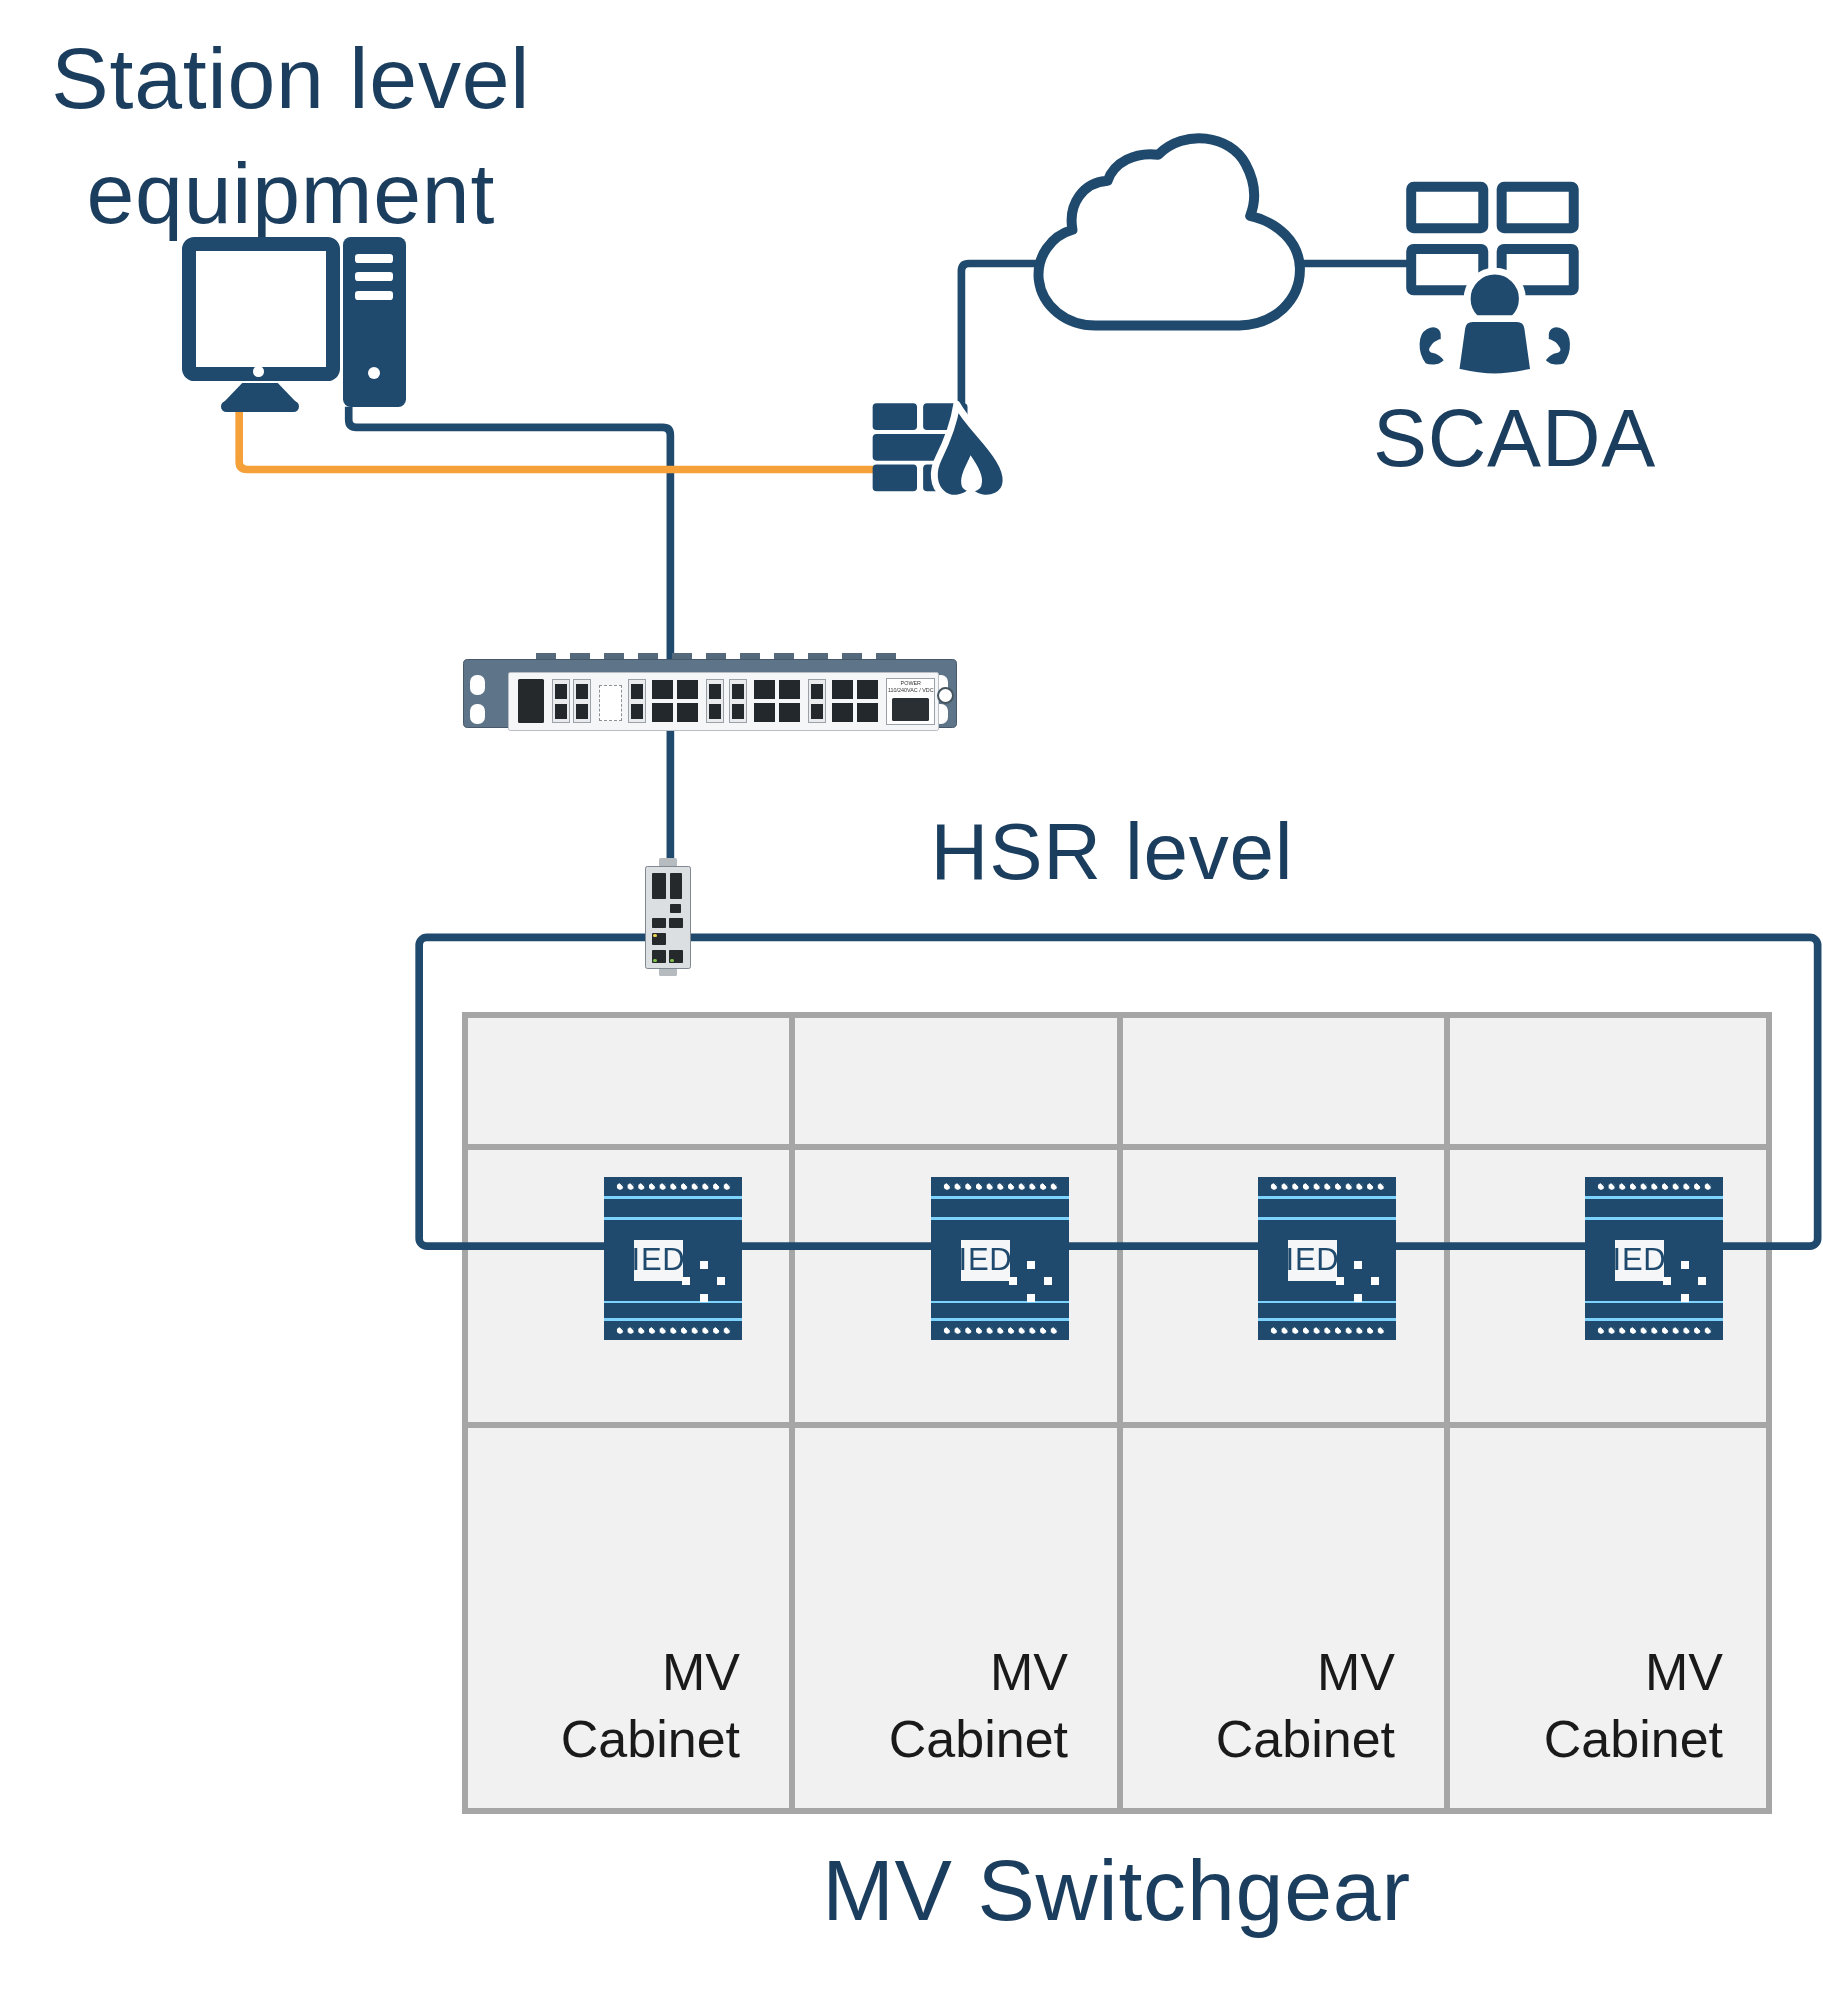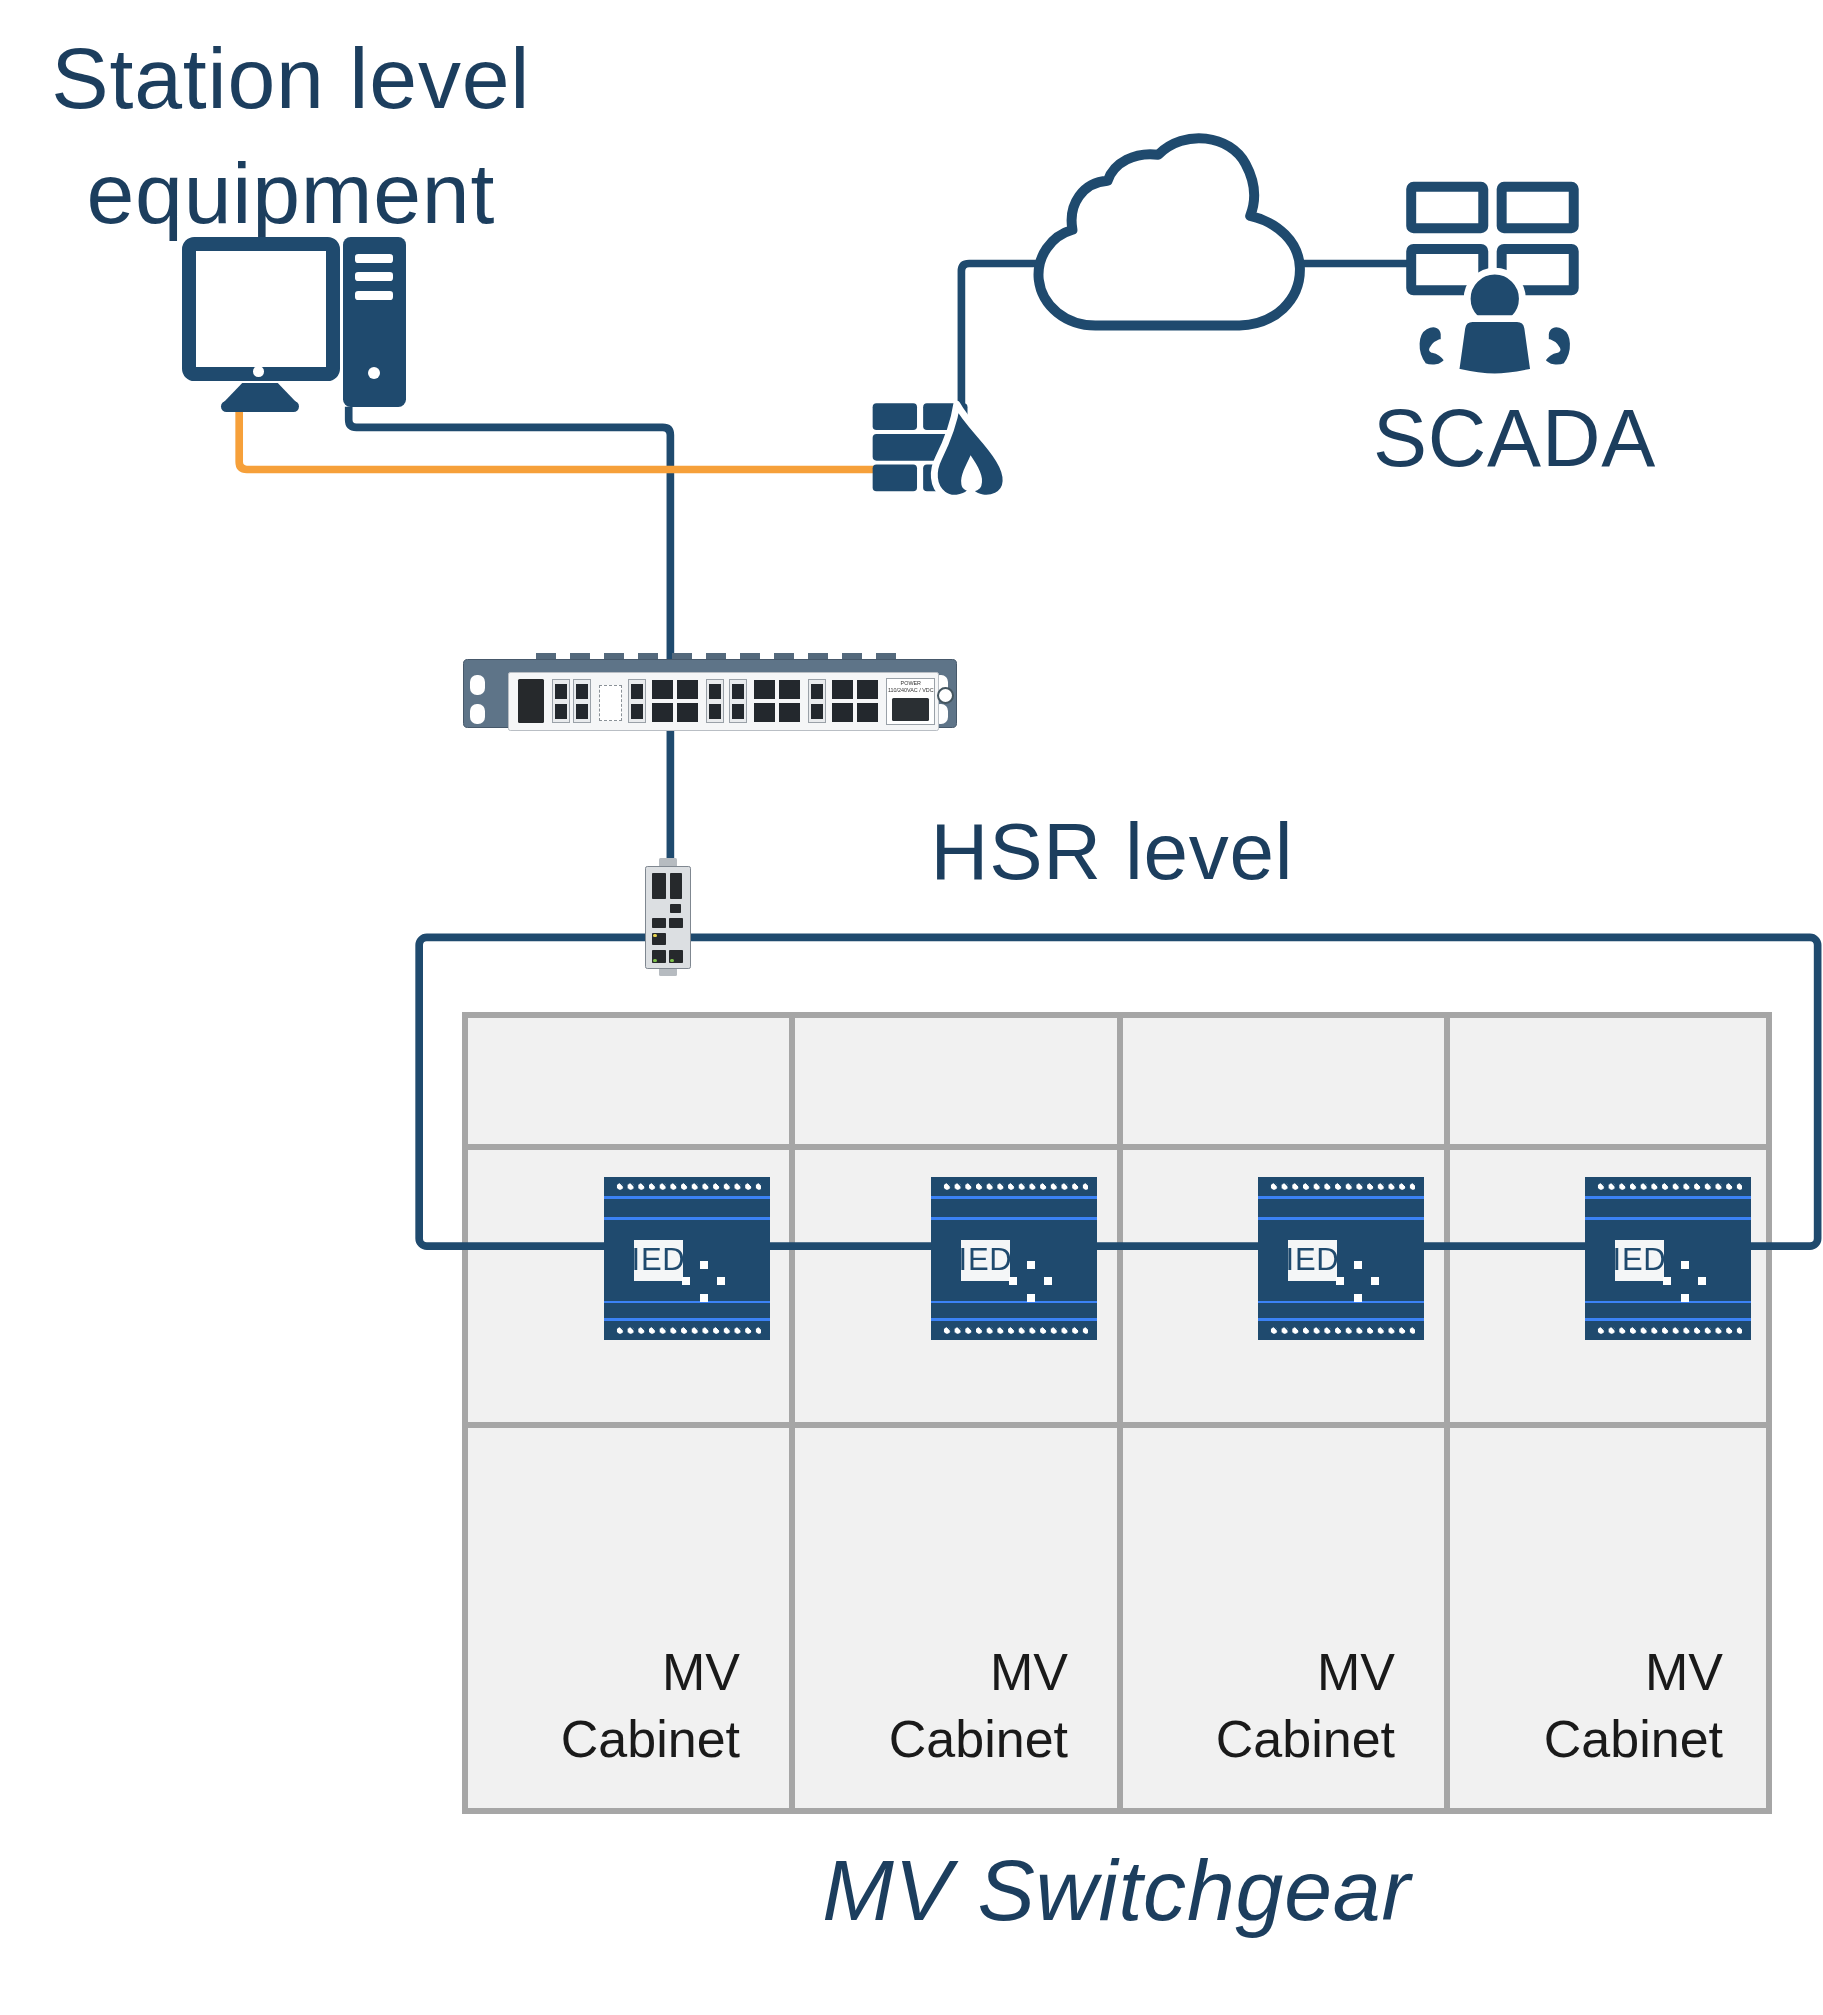--- a/index.html
+++ b/index.html
@@ -8,21 +8,21 @@
   }
   html,body{margin:0;padding:0;background:#fff;}
   .canvas{position:relative;width:1824px;height:2015px;background:#fff;overflow:hidden;
           font-family:"Liberation Sans",sans-serif;}
   .abs{position:absolute;}
   
   .big-label{position:absolute;color:var(--text-navy);font-weight:300;text-align:center;letter-spacing:0.8px;}
   #station-label{left:15.3px;top:21px;width:551px;font-size:86px;line-height:115px;}
   #scada-label{left:1323px;top:392px;width:383px;font-size:81px;line-height:92px;}
   #hsr-label{left:928px;top:810px;width:368px;font-size:80px;line-height:84px;}
-  #switchgear-label{left:772px;top:1844px;width:689px;font-size:86px;line-height:92px;font-style:italic;}
+  #switchgear-label{left:772px;top:1844px;width:689px;font-size:86px;line-height:92px;}
   .cab-label{position:absolute;top:1639px;width:230px;text-align:right;color:var(--cab-text);
              font-size:52px;line-height:67px;font-weight:300;z-index:4;}
   
   #grid{position:absolute;left:462px;top:1012px;width:1310px;height:802px;background:var(--grid-fill);
         border:6.1px solid var(--grid-border);box-sizing:border-box;z-index:1;}
   #wires{position:absolute;left:0;top:0;z-index:2;}
   .device{position:absolute;z-index:3;}
   .vdiv{position:absolute;top:0;bottom:0;width:6.1px;background:var(--grid-border);}
   .hdiv{position:absolute;left:0;right:0;height:6.1px;background:var(--grid-border);}
   
@@ -66,21 +66,21 @@
   .din-tab{position:absolute;left:13.8px;width:18.4px;height:9.2px;background:#B6BBC0;border-radius:1.5px;}
   #din-body{position:absolute;left:0;top:7.7px;width:46px;height:103px;background:#DCDFE2;
             border:1.5px solid #7F8790;border-radius:2.3px;box-sizing:border-box;}
   .din-dark{position:absolute;background:#26292C;border-radius:0.8px;}
   .led{position:absolute;width:3.8px;height:3.8px;border-radius:50%;}
   
   #firewall{left:865px;top:394px;width:153px;height:115px;}
   
   #scada-station{left:1402px;top:176px;width:184px;height:201px;}
   
-  .ied{position:absolute;top:1177px;width:166px;height:163px;background:#3b82f6;z-index:3;}
+  .ied{position:absolute;top:1177px;width:138px;height:163px;background:#7dd3fc;z-index:3;}
   .ied .band{position:relative;background:var(--navy);}
   .b1{height:19px;margin-bottom:3.1px;}
   .b2{height:18.4px;margin-bottom:2.3px;}
   .b3{height:81px;margin-bottom:2.3px;}
   .b4{height:15.3px;margin-bottom:2.3px;}
   .b5{height:19px;}
   .dotrow{position:absolute;left:10.7px;right:9.2px;top:3.1px;bottom:3.1px;
     background-image:repeating-linear-gradient(45deg,rgba(31,74,110,0) 0 2.3px,var(--navy) 2.3px 3.8px,rgba(31,74,110,0) 3.8px 7.7px),
                      radial-gradient(circle at 5px 50%,#fff 2.9px,rgba(255,255,255,0) 3.5px);
     background-size:10.7px 100%,10.7px 100%;background-repeat:repeat-x;}

